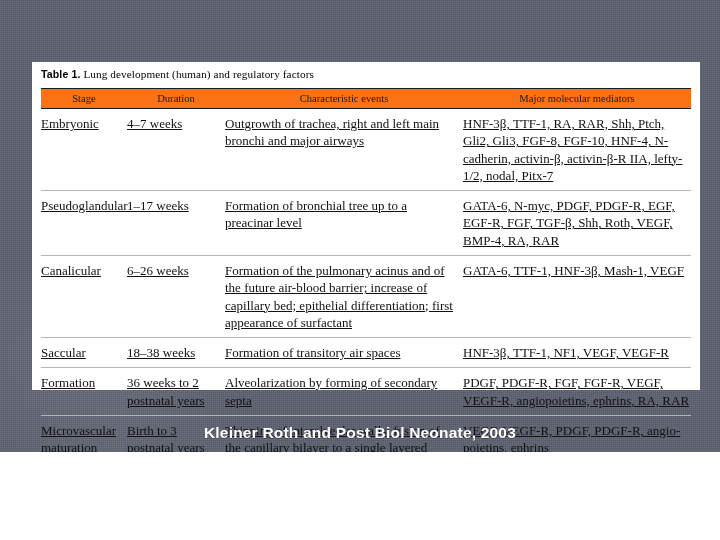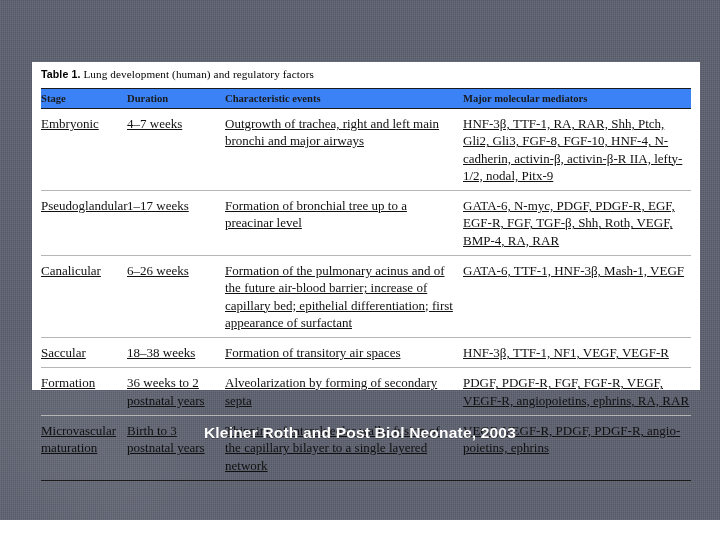--- a/index.html
+++ b/index.html
@@ -9,21 +9,21 @@
   body {
     width: 720px;
     height: 540px;
     overflow: hidden;
     font-family: "Liberation Serif", serif;
   }
 
   #slide {
     position: relative;
     width: 720px;
-    height: 520px;
+    height: 452px;
     background-color: #5d616f;
     background-image:
       repeating-linear-gradient(0deg, rgba(255,255,255,0.035) 0 1px, rgba(0,0,0,0.035) 1px 2px),
       repeating-linear-gradient(90deg, rgba(255,255,255,0.045) 0 1px, rgba(0,0,0,0.045) 1px 2px);
     overflow: hidden;
   }
 
   
   #watermark {
     position: absolute;
@@ -71,25 +71,25 @@
     border-collapse: collapse;
     table-layout: fixed;
   }
 
   .tbl col.c-stage { width: 86px; }
   .tbl col.c-dur   { width: 98px; }
   .tbl col.c-ev    { width: 238px; }
   .tbl col.c-med   { width: 228px; }
 
   .tbl thead th {
-    background: #3b82f6;
+    background: #f97316;
     border-top: 1.6px solid #1a1a1a;
     border-bottom: 1.2px solid #1a1a1a;
-    text-align: left;
-    font-weight: bold;
+    text-align: center;
+    font-weight: normal;
     font-size: 10.6px;
     color: #1a1a1a;
     padding: 4px 0 4px 0;
     vertical-align: middle;
     white-space: nowrap;
   }
 
   .tbl tbody td {
     border-bottom: 0.8px solid #b6b6b6;
     text-align: left;
@@ -151,21 +151,21 @@
           <th>Duration</th>
           <th>Characteristic events</th>
           <th>Major molecular mediators</th>
         </tr>
       </thead>
       <tbody>
         <tr>
           <td>Embryonic</td>
           <td>4–7 weeks</td>
           <td>Outgrowth of trachea, right and left main bronchi and major airways</td>
-          <td class="med">HNF-3β, TTF-1, RA, RAR, Shh, Ptch, Gli2, Gli3, FGF-8, FGF-10, HNF-4, N-cadherin, activin-β, activin-β-R IIA, lefty-1/2, nodal, Pitx-9</td>
+          <td class="med">HNF-3β, TTF-1, RA, RAR, Shh, Ptch, Gli2, Gli3, FGF-8, FGF-10, HNF-4, N-cadherin, activin-β, activin-β-R IIA, lefty-1/2, nodal, Pitx-7</td>
         </tr>
         <tr>
           <td>Pseudoglandular</td>
           <td>1–17 weeks</td>
           <td>Formation of bronchial tree up to a preacinar level</td>
           <td class="med">GATA-6, N-myc, PDGF, PDGF-R, EGF, EGF-R, FGF, TGF-β, Shh, Roth, VEGF, BMP-4, RA, RAR</td>
         </tr>
         <tr>
           <td>Canalicular</td>
           <td>6–26 weeks</td>

